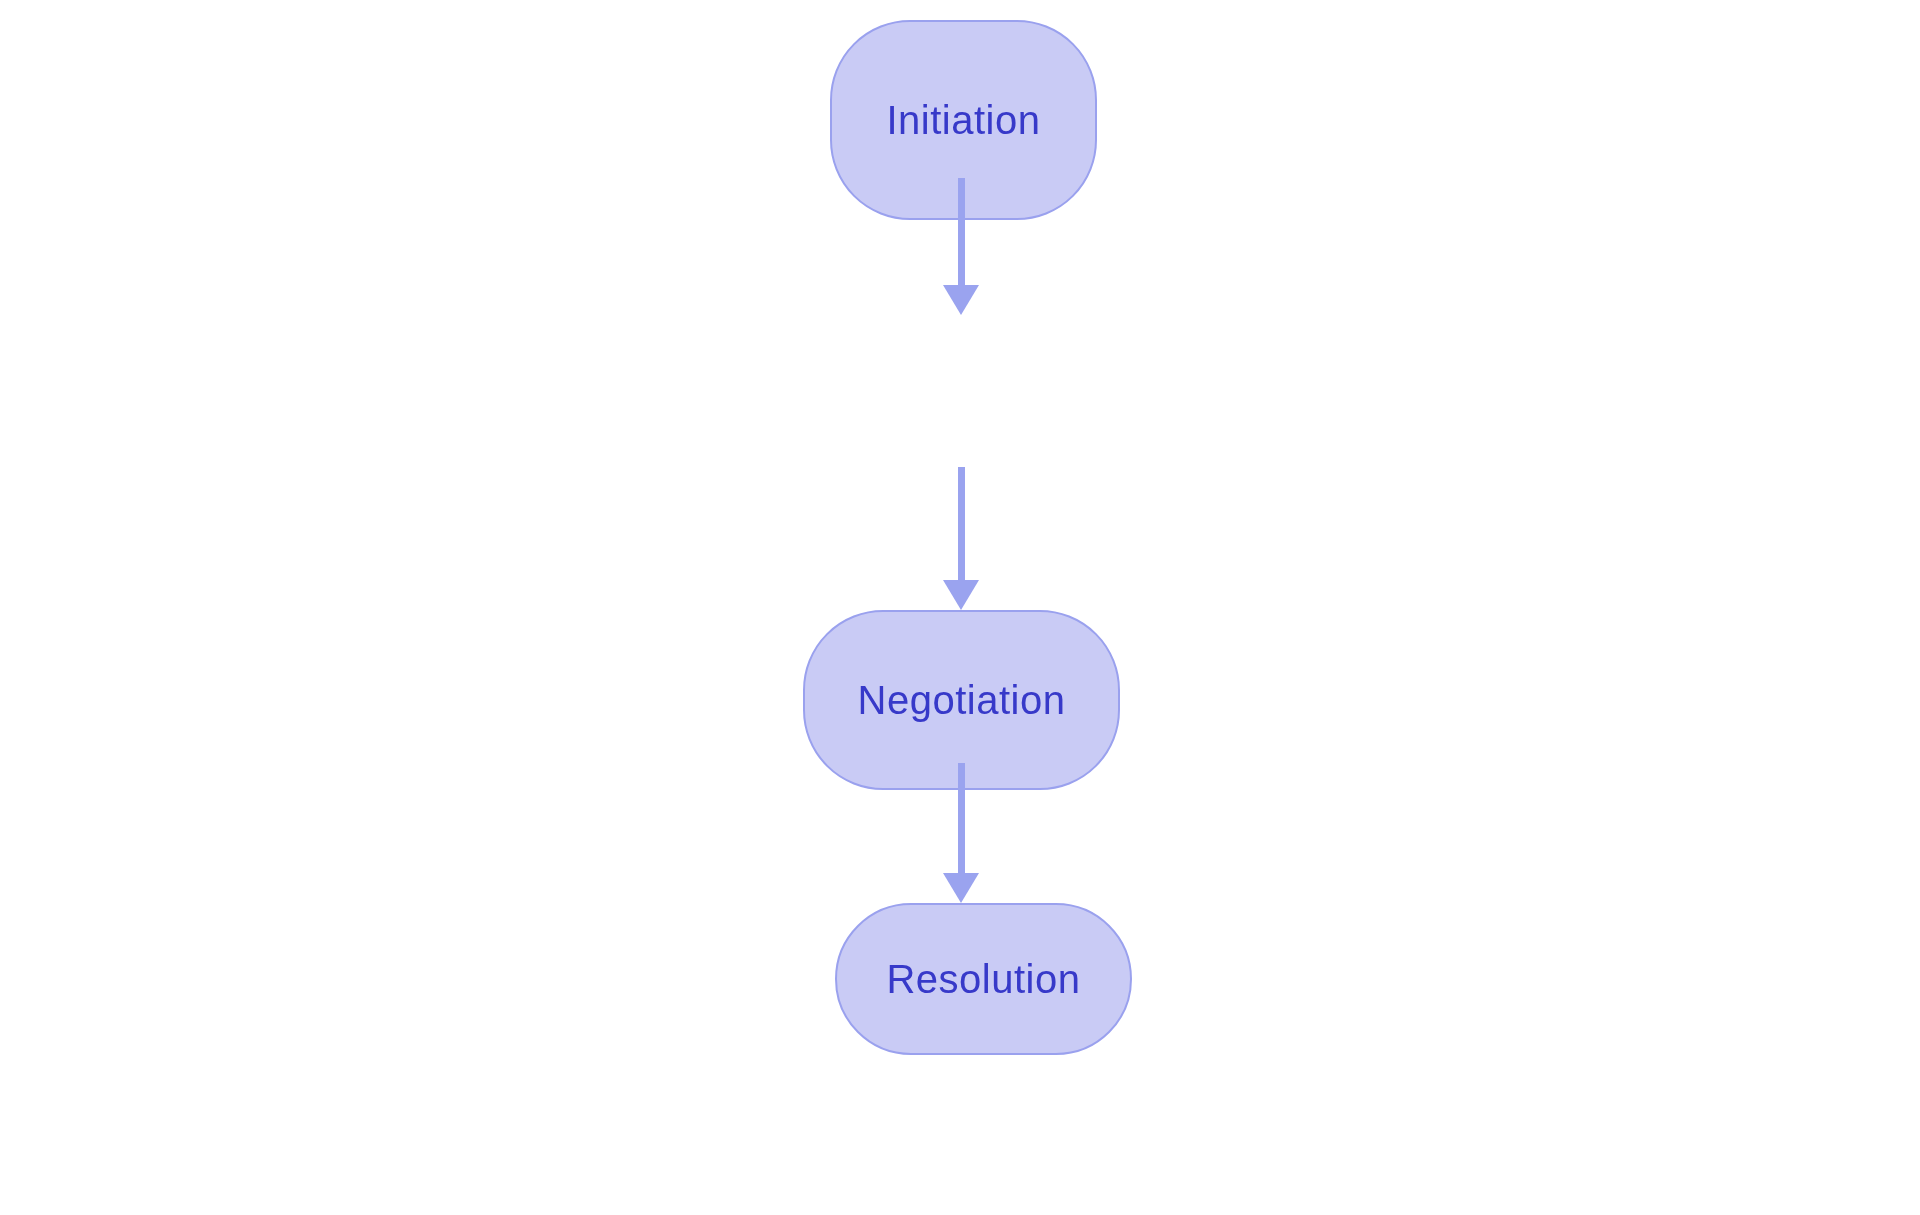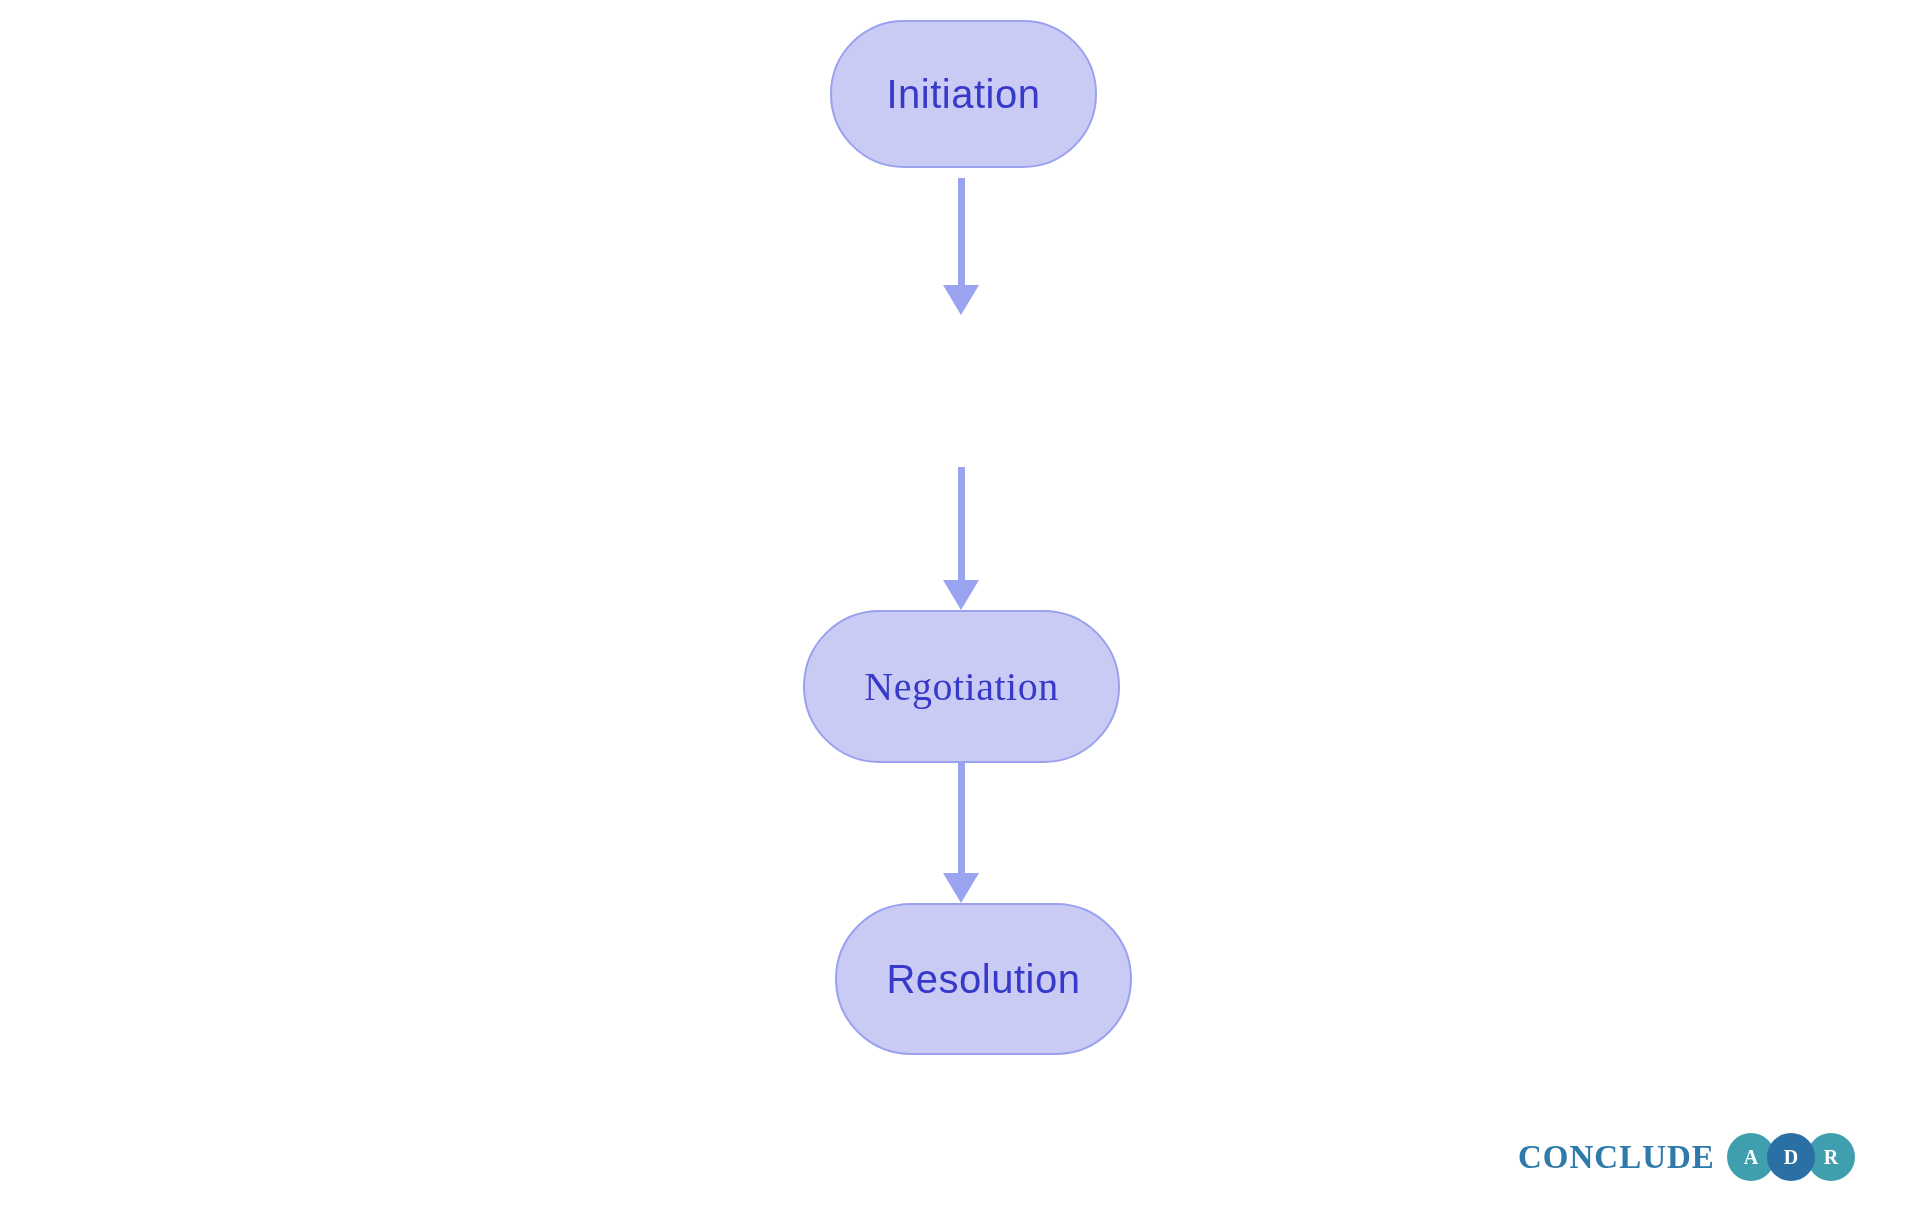--- a/index.html
+++ b/index.html
@@ -28,23 +28,23 @@
     border-radius:80px;
     display:flex;
     align-items:center;
     justify-content:center;
   }
   .node-label{
     font-size:40px;
     color:var(--node-text);
     letter-spacing:0.5px;
   }
-  .node-1{left:830px;top:20px;width:267px;height:148px;}
+  .node-1{left:830px;top:20px;width:267px;height:200px;}
   .node-2{left:803px;top:313px;width:317px;height:154px;}
-  .node-3{left:803px;top:610px;width:317px;height:153px;font-family:Liberation Serif, serif;}
+  .node-3{left:803px;top:610px;width:317px;height:180px;}
   .node-4{left:835px;top:903px;width:297px;height:152px;}
 
   .arrow{
     position:absolute;
     left:943px;
     width:36px;
     display:flex;
     flex-direction:column;
     align-items:center;
   }
@@ -123,20 +123,14 @@
 
   <div class="arrow arrow-3">
     <div class="arrow-line"></div>
     <div class="arrow-head"></div>
   </div>
 
   <div class="node node-4">
     <span class="node-label">Resolution</span>
   </div>
 
-  <div class="logo">
-    <span class="wordmark">CONCLUDE</span>
-    <span class="badge badge-a">A</span>
-    <span class="badge badge-d">D</span>
-    <span class="badge badge-r">R</span>
-  </div>
 
 </div>
 
 </body></html>

